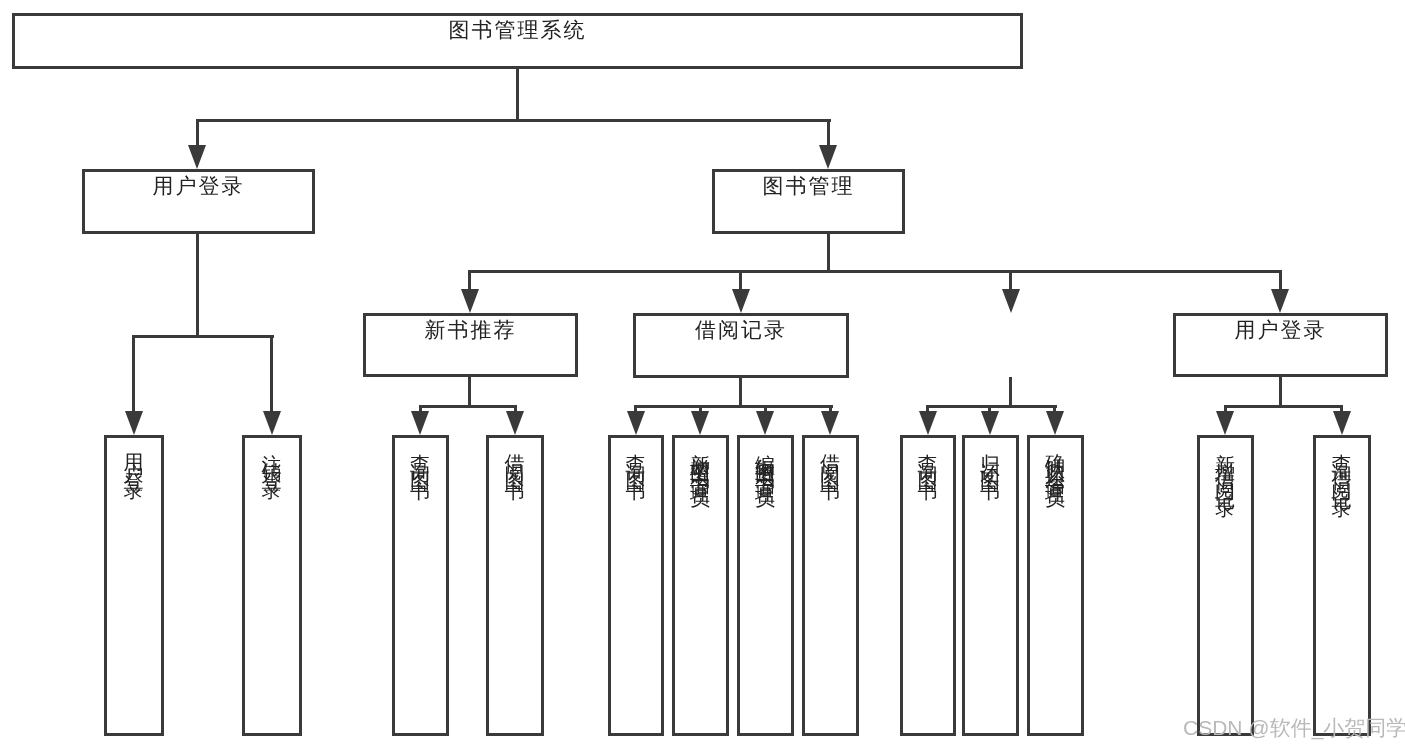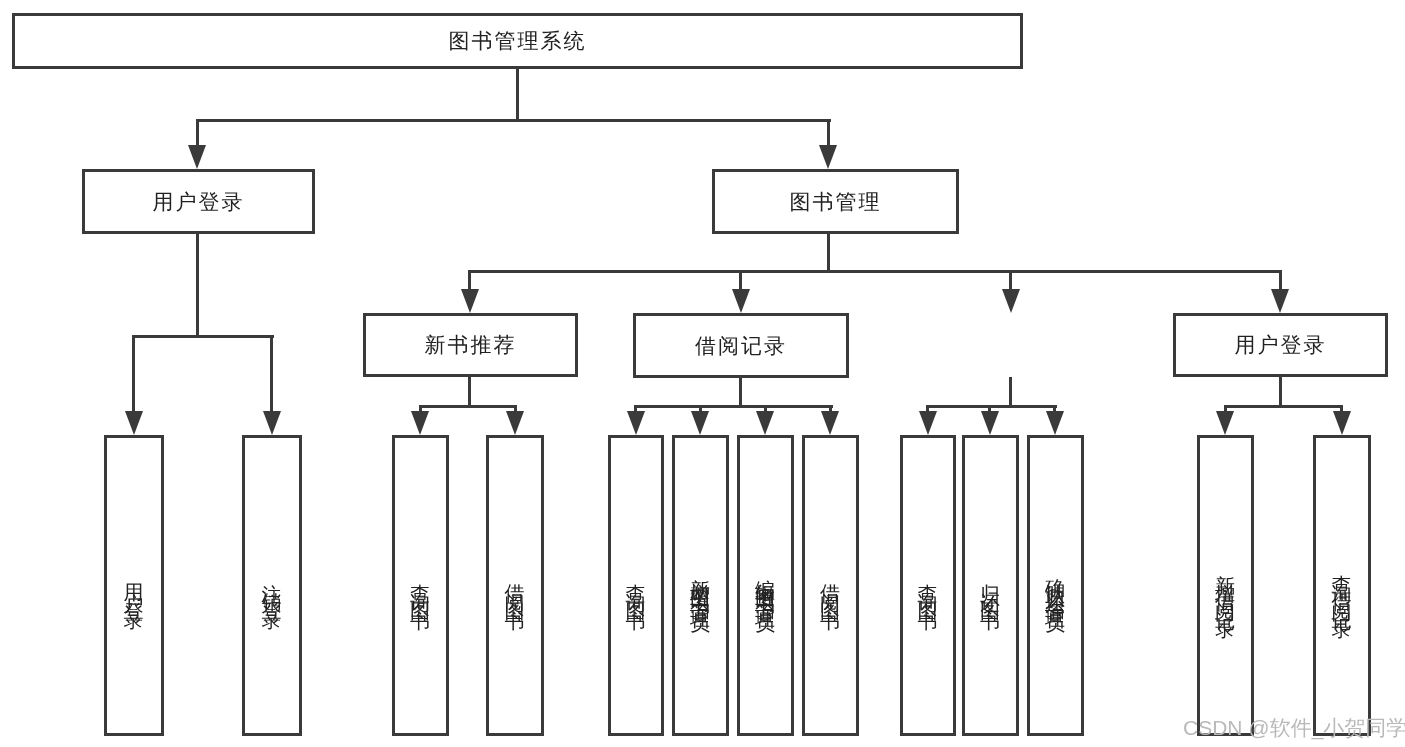--- a/index.html
+++ b/index.html
@@ -15,21 +15,20 @@
     background: #ffffff;
     overflow: hidden;
     color: #2b2b2b;
   }
   .box {
     position: absolute;
     box-sizing: border-box;
     border: 3px solid #3a3a3a;
     background: #ffffff;
     display: flex;
-    align-items: center;
     justify-content: center;
   }
   .hlabel {
     font-size: 21px;
     letter-spacing: 2px;
     color: #222222;
     white-space: nowrap;
   }
   .leaf span {
     writing-mode: vertical-rl;
@@ -73,21 +72,21 @@
   <div class="line" style="left:516px; top:68px; width:3px; height:53px;"></div>
   <div class="line" style="left:196px; top:119px; width:635px; height:3px;"></div>
   <div class="line" style="left:196px; top:119px; width:3px; height:28px;"></div>
   <div class="arrow" style="left:188px; top:145px;"></div>
   <div class="line" style="left:827px; top:119px; width:3px; height:28px;"></div>
   <div class="arrow" style="left:819px; top:145px;"></div>
 
   <div class="box" style="left:82px; top:169px; width:233px; height:65px;">
     <span class="hlabel">用户登录</span>
   </div>
-  <div class="box" style="left:712px; top:169px; width:247px; height:65px;">
+  <div class="box" style="left:712px; top:169px; width:193px; height:65px;">
     <span class="hlabel">图书管理</span>
   </div>
 
   <div class="line" style="left:196px; top:233px; width:3px; height:105px;"></div>
   <div class="line" style="left:132px; top:335px; width:142px; height:3px;"></div>
   <div class="line" style="left:132px; top:335px; width:3px; height:78px;"></div>
   <div class="arrow" style="left:125px; top:411px;"></div>
   <div class="line" style="left:270px; top:335px; width:3px; height:78px;"></div>
   <div class="arrow" style="left:263px; top:411px;"></div>
 

